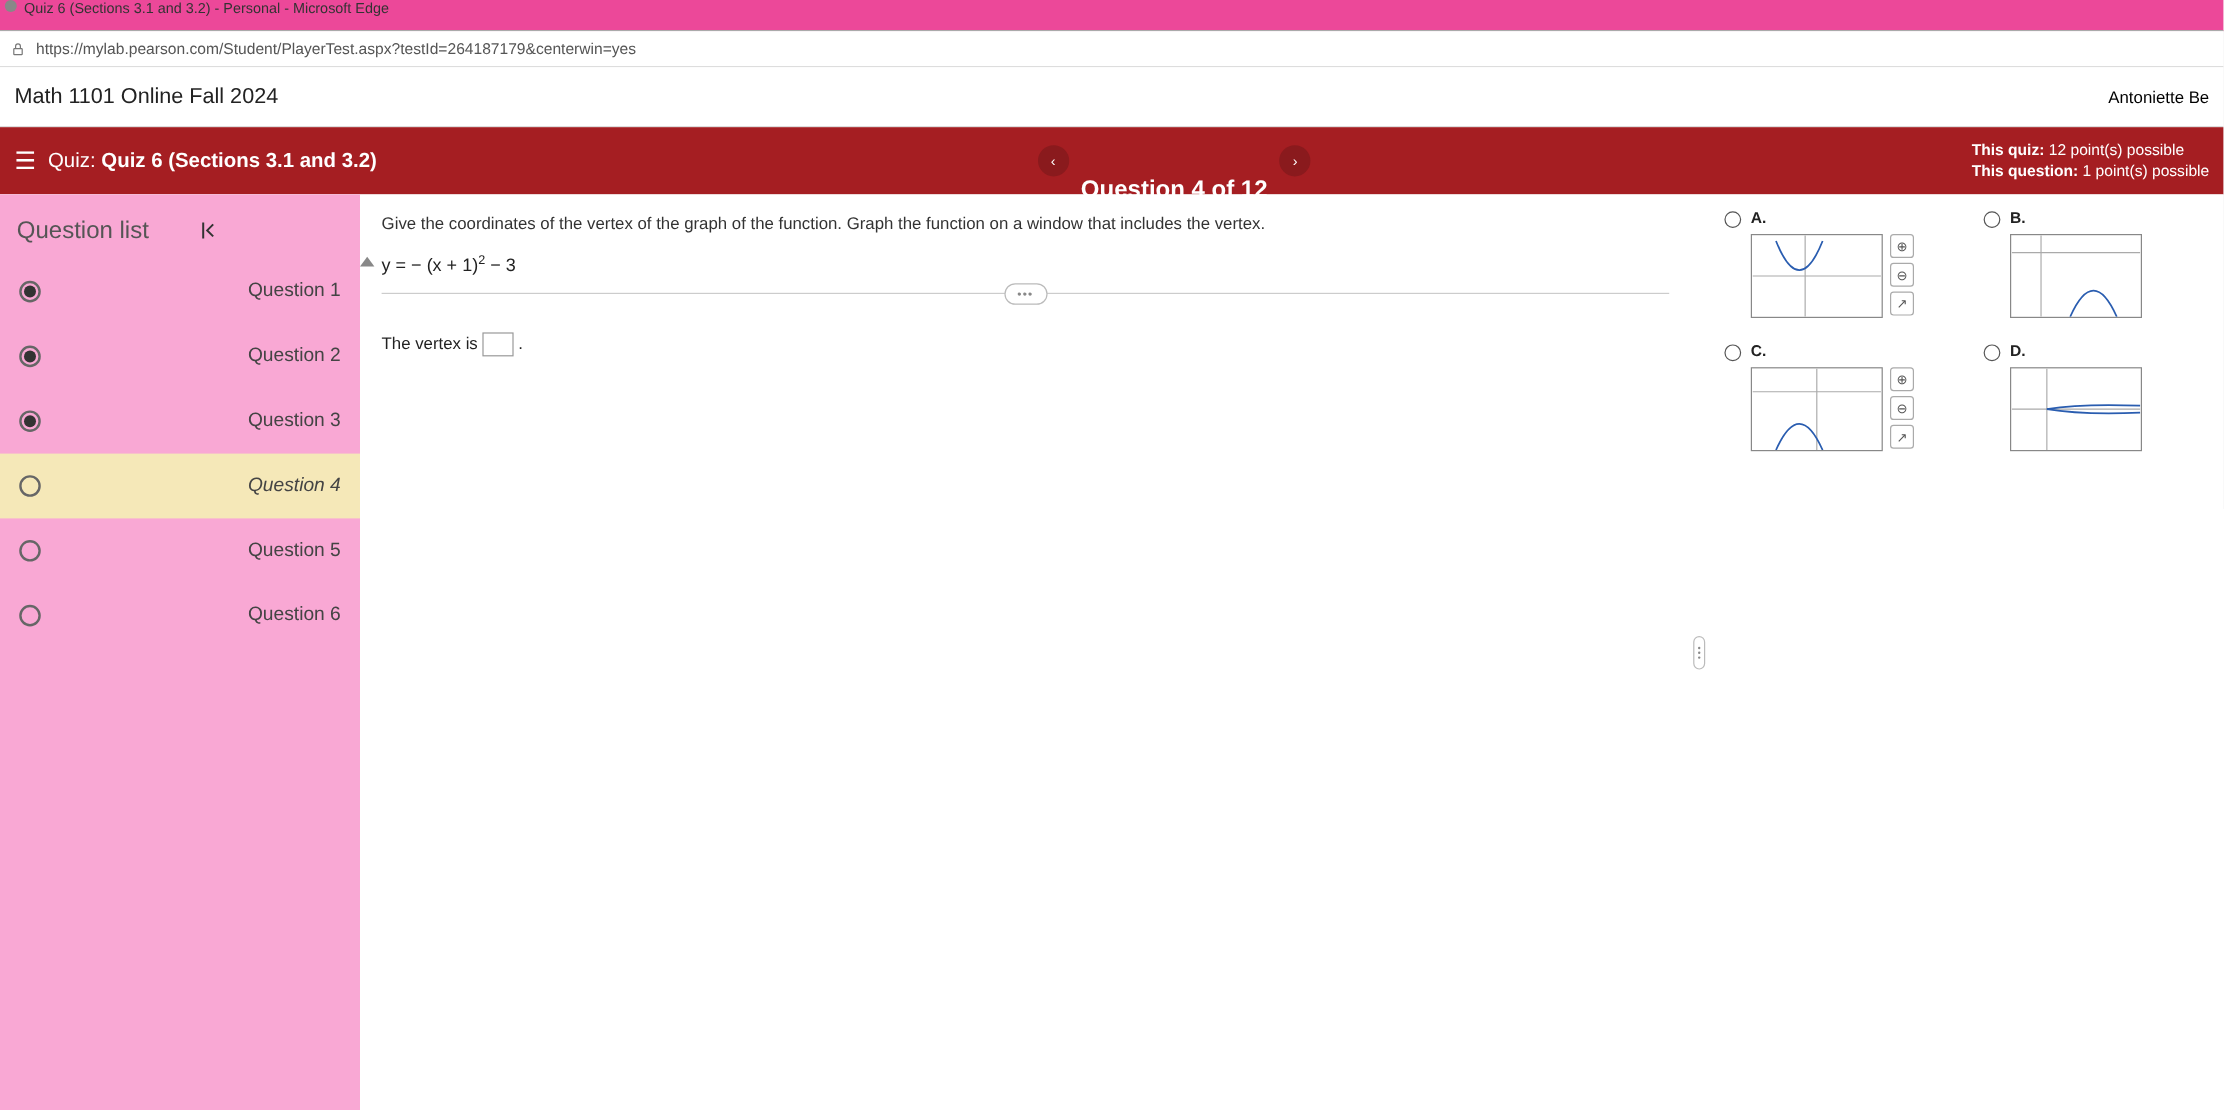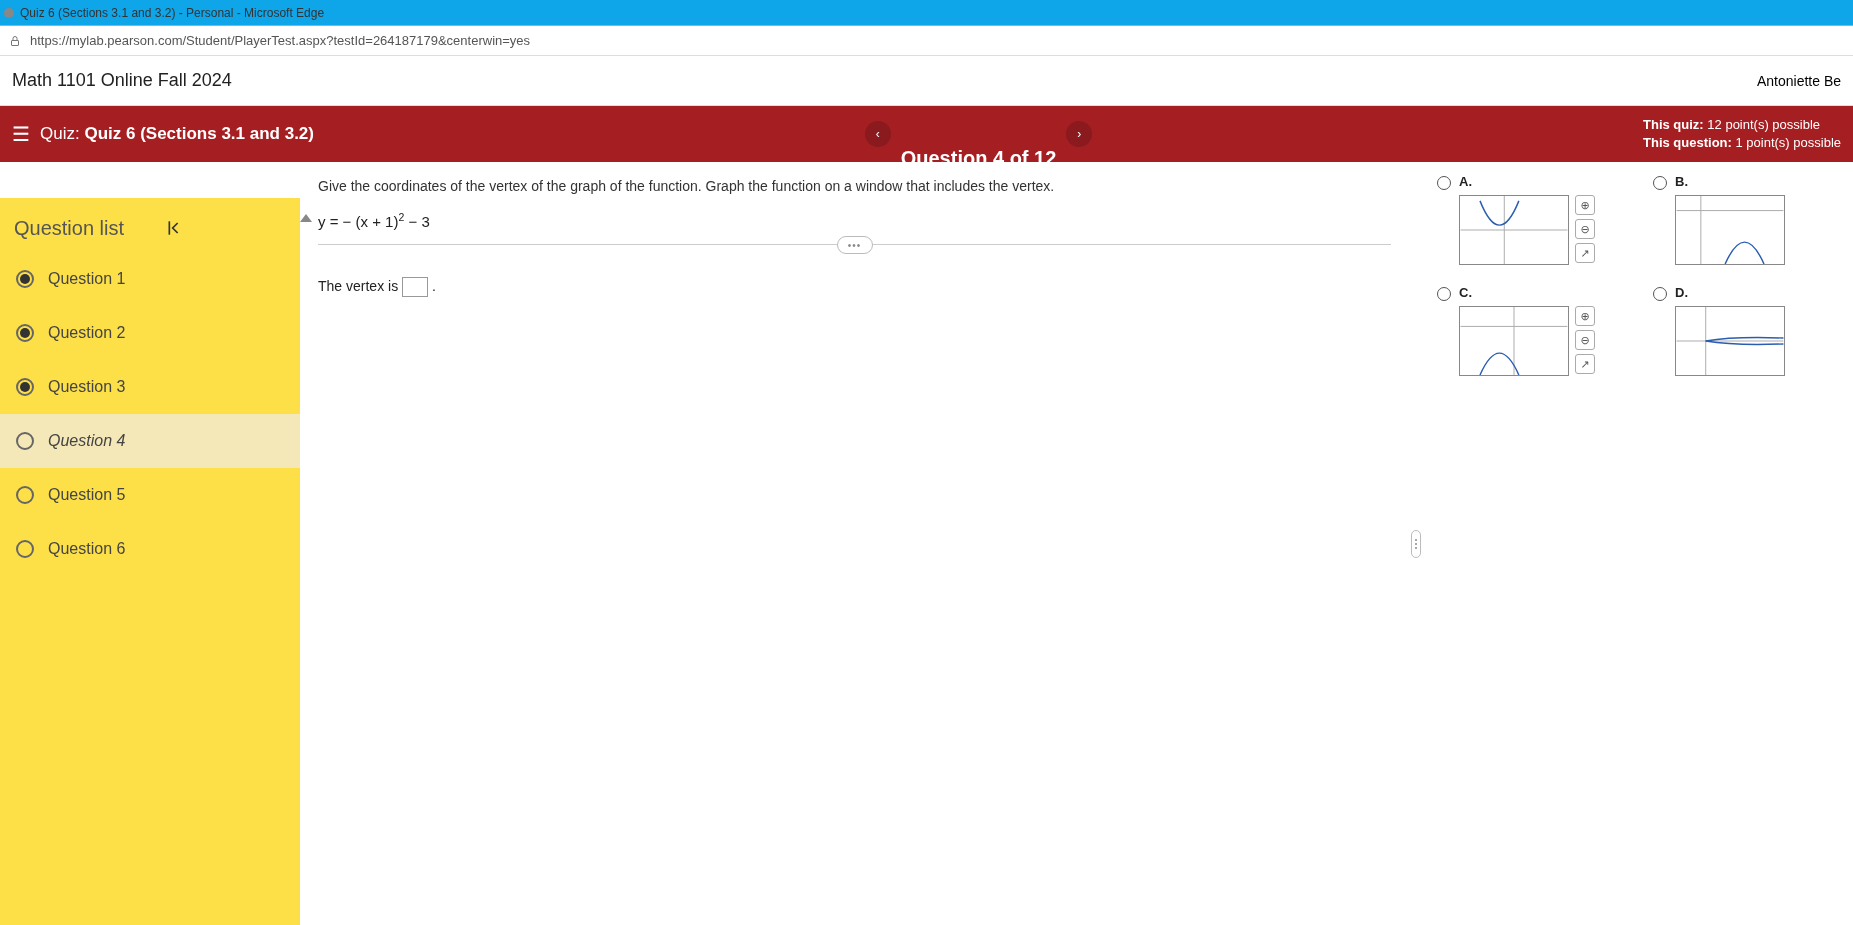--- a/index.html
+++ b/index.html
@@ -1,44 +1,44 @@
 <!DOCTYPE html>
 <html><head>
 <meta charset="utf-8">
 <style>
 * { box-sizing: border-box; margin: 0; padding: 0; }
 body { font-family: Arial, Helvetica, sans-serif; background: #f0f0f0; width: 1853px; height: 925px; overflow: hidden; }
 
-.titlebar { background: #0ea5e9; height: 26px; display: flex; align-items: center; font-size: 12px; color: #333; padding: 0 4px; border-bottom: 1px solid #aaa; }
+.titlebar { background: #ec4899; height: 26px; display: flex; font-size: 12px; color: #333; padding: 0 4px; border-bottom: 1px solid #aaa; }
 .titlebar .close-dot { width: 10px; height: 10px; border-radius: 50%; background: #888; margin-right: 6px; }
 
 .urlbar { background: #fff; height: 30px; display: flex; align-items: center; font-size: 13px; color: #555; padding: 0 8px; border-bottom: 1px solid #ddd; }
 .lock-icon { width: 14px; height: 14px; margin-right: 8px; display:inline-flex; align-items:center; justify-content:center; }
 
 .course-row { background: #fff; height: 50px; display: flex; align-items: center; justify-content: space-between; padding: 0 12px; font-size: 18px; color: #222; border-bottom: 1px solid #ddd; }
 .course-row .right { font-size: 14px; color: #000; }
 
 .quiz-bar { background: #a51e22; color: #fff; height: 56px; display: flex; align-items: center; padding: 0 12px; }
 .quiz-bar .ham { width: 28px; font-size: 20px; cursor: pointer; }
 .quiz-bar .quiz-title { font-size: 17px; }
 .quiz-bar .quiz-title .bold { font-weight: bold; }
 .quiz-bar .center { flex: 1; display: flex; justify-content: center; align-items: center; gap: 10px; }
 .quiz-bar .nav-btn { background: #8a1a1d; width: 26px; height: 26px; border-radius: 50%; display:flex; align-items:center; justify-content:center; cursor:pointer; font-size: 12px; }
 .quiz-bar .qnum { font-size: 20px; font-weight: bold; margin-top: 48px; }
 .quiz-bar .points { font-size: 13px; line-height: 1.4; }
 .quiz-bar .points .b { font-weight: bold; }
 
 .content { display: flex; height: calc(925px - 26px - 30px - 50px - 56px); background: #fff; }
 
-.sidebar { width: 300px; background: #fde047; display:flex; flex-direction: column; margin-top: 36px; }
+.sidebar { width: 300px; background: #f9a8d4; display:flex; flex-direction: column; }
 .sidebar-header { display:flex; align-items:center; padding: 18px 14px 12px; gap: 40px; }
 .sidebar-header .title { font-size: 20px; color: #555; }
 .collapse-icon { width: 24px; height: 24px; cursor:pointer; display:flex; align-items:center; justify-content:center; color:#333; }
 .qlist { flex:1; overflow-y:auto; }
-.qitem { display:flex; align-items:center; gap:14px; padding: 18px 16px; font-size: 16px; color:#444; cursor:pointer; border-bottom: none; }
+.qitem { display:flex; align-items:center; gap:14px; padding: 18px 16px; font-size: 16px; color:#444; cursor:pointer; border-bottom: none; justify-content: space-between; }
 .qitem.active { background: #f5e8b8; font-style: italic; }
 .qitem .radio { width:18px; height:18px; border-radius:50%; border:2px solid #666; display:flex; align-items:center; justify-content:center; }
 .qitem .radio.filled::after { content:""; width:10px; height:10px; border-radius:50%; background:#333; }
 
 .main { flex: 1; display:flex; }
 .problem-col { flex: 1; padding: 14px 18px; position:relative; }
 .problem-header { font-size: 14px; color:#333; line-height:1.5; margin-bottom: 6px; }
 .formula { font-size: 15px; color:#222; padding: 8px 0 14px; border-bottom: 1px solid #ccc; margin-bottom: 30px; position:relative; }
 .formula .expand-pill { position:absolute; left:50%; bottom:-10px; transform:translateX(-50%); width:36px; height:18px; border-radius:9px; background:#fff; border:1px solid #bbb; display:flex; align-items:center; justify-content:center; color:#888; font-size:10px; letter-spacing:1px; cursor:pointer; }
 .scroll-triangle { width:0; height:0; border-left:6px solid transparent; border-right:6px solid transparent; border-bottom:8px solid #888; position:absolute; left:0; top: 52px; cursor:pointer; }

